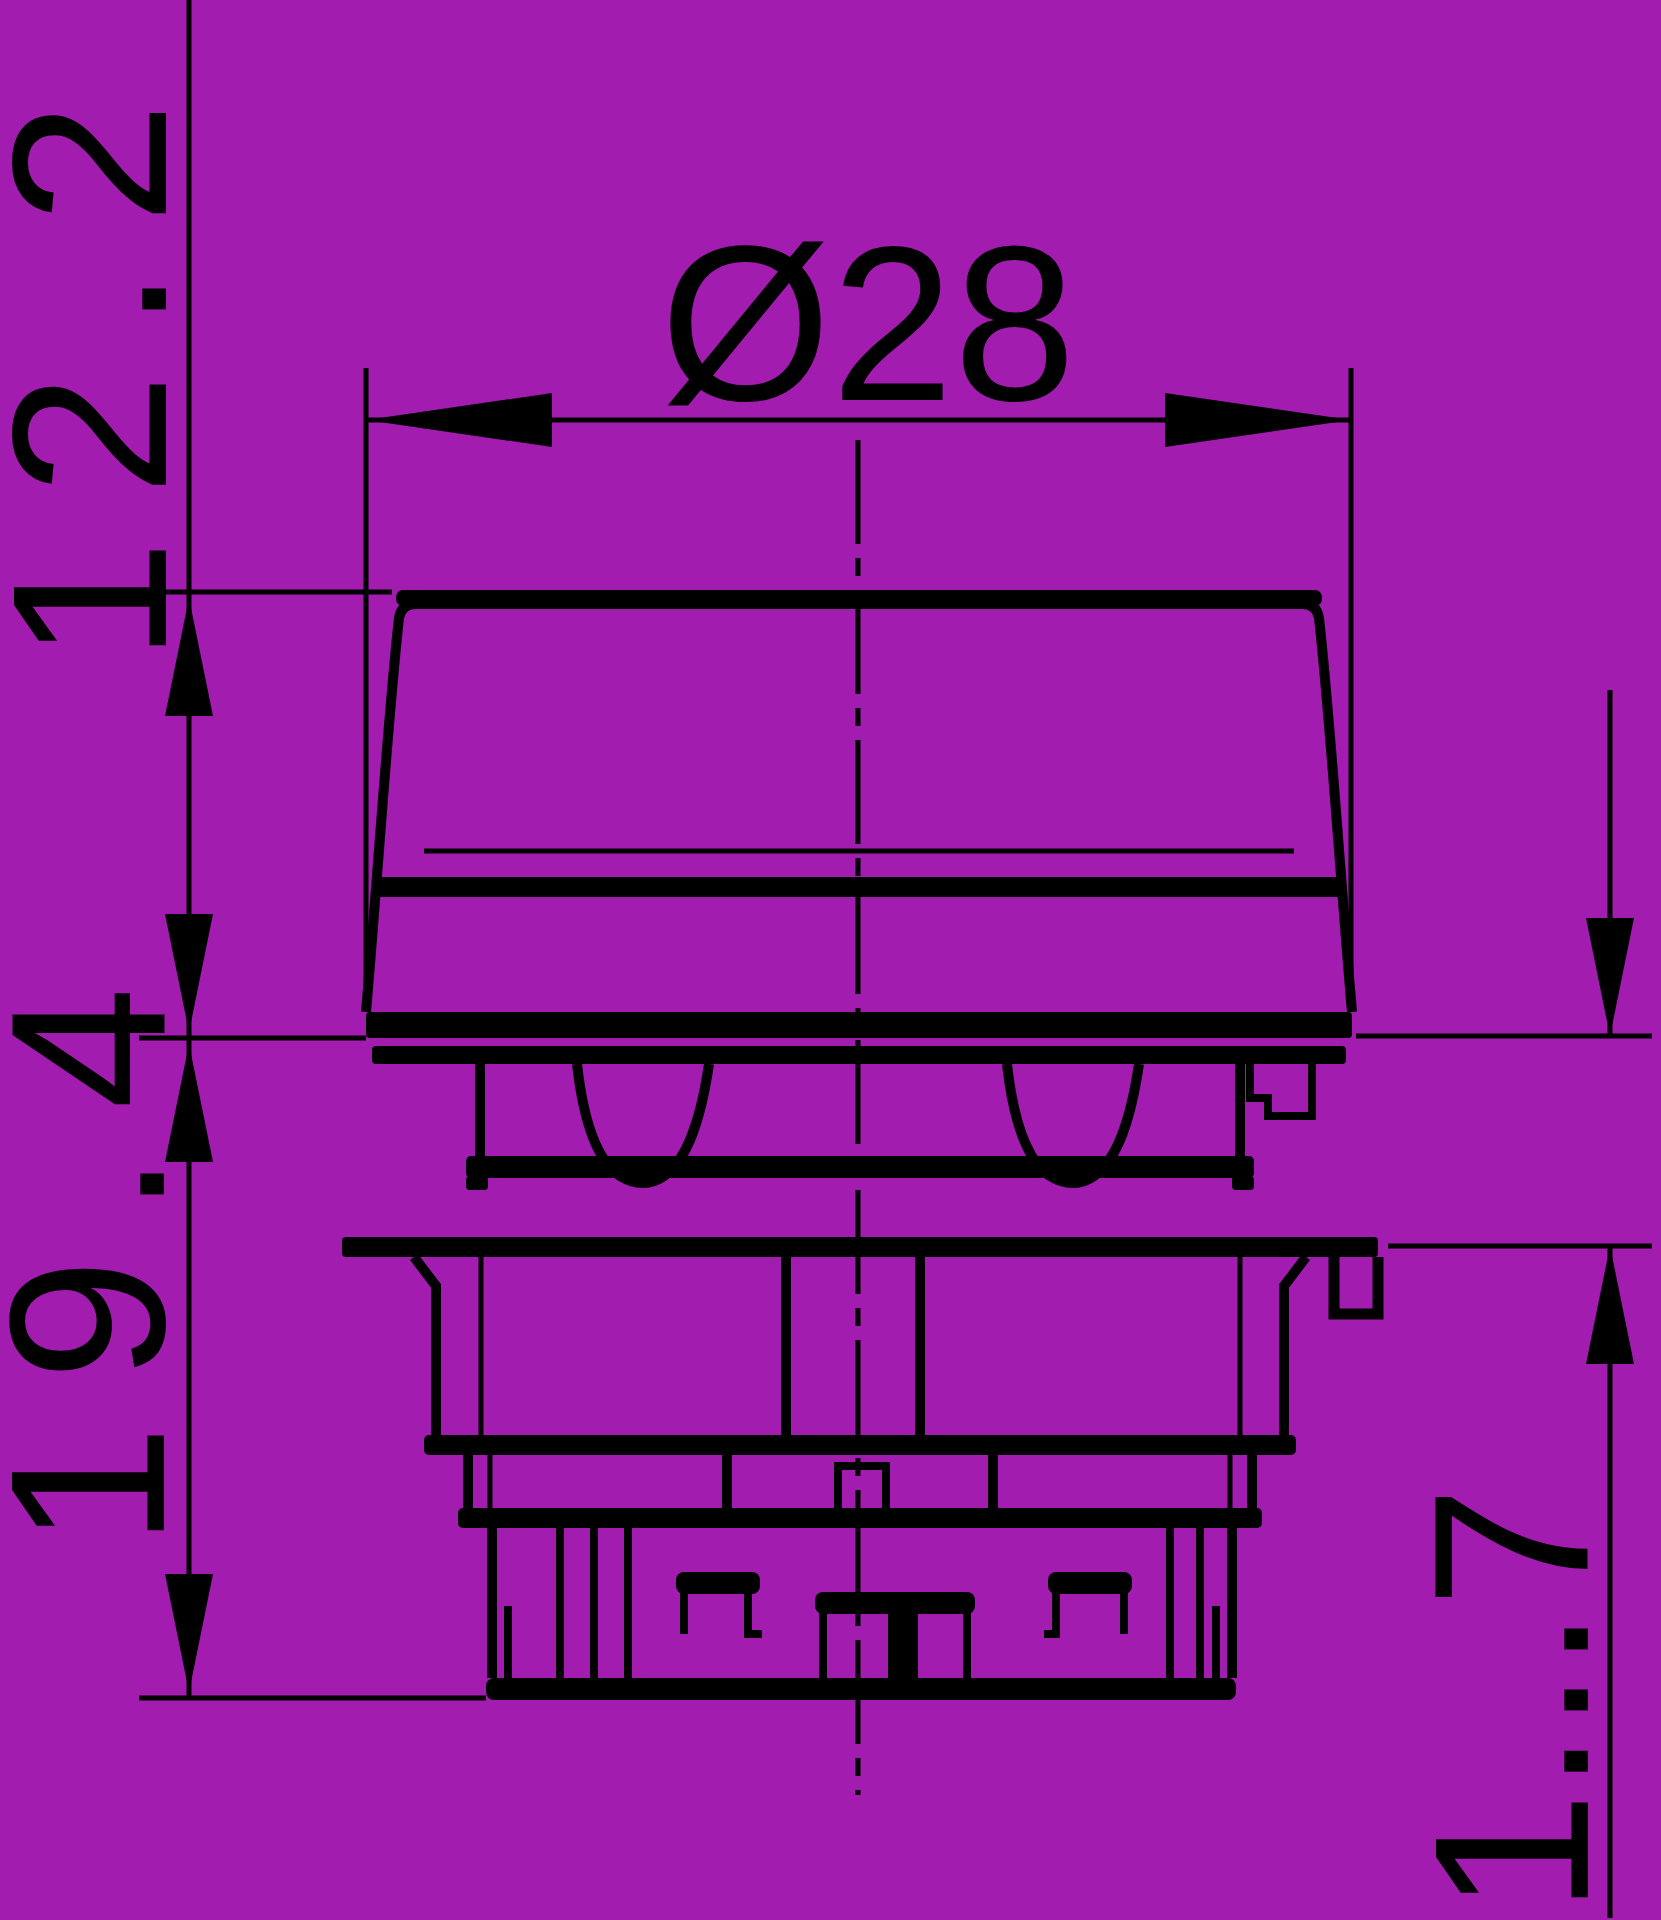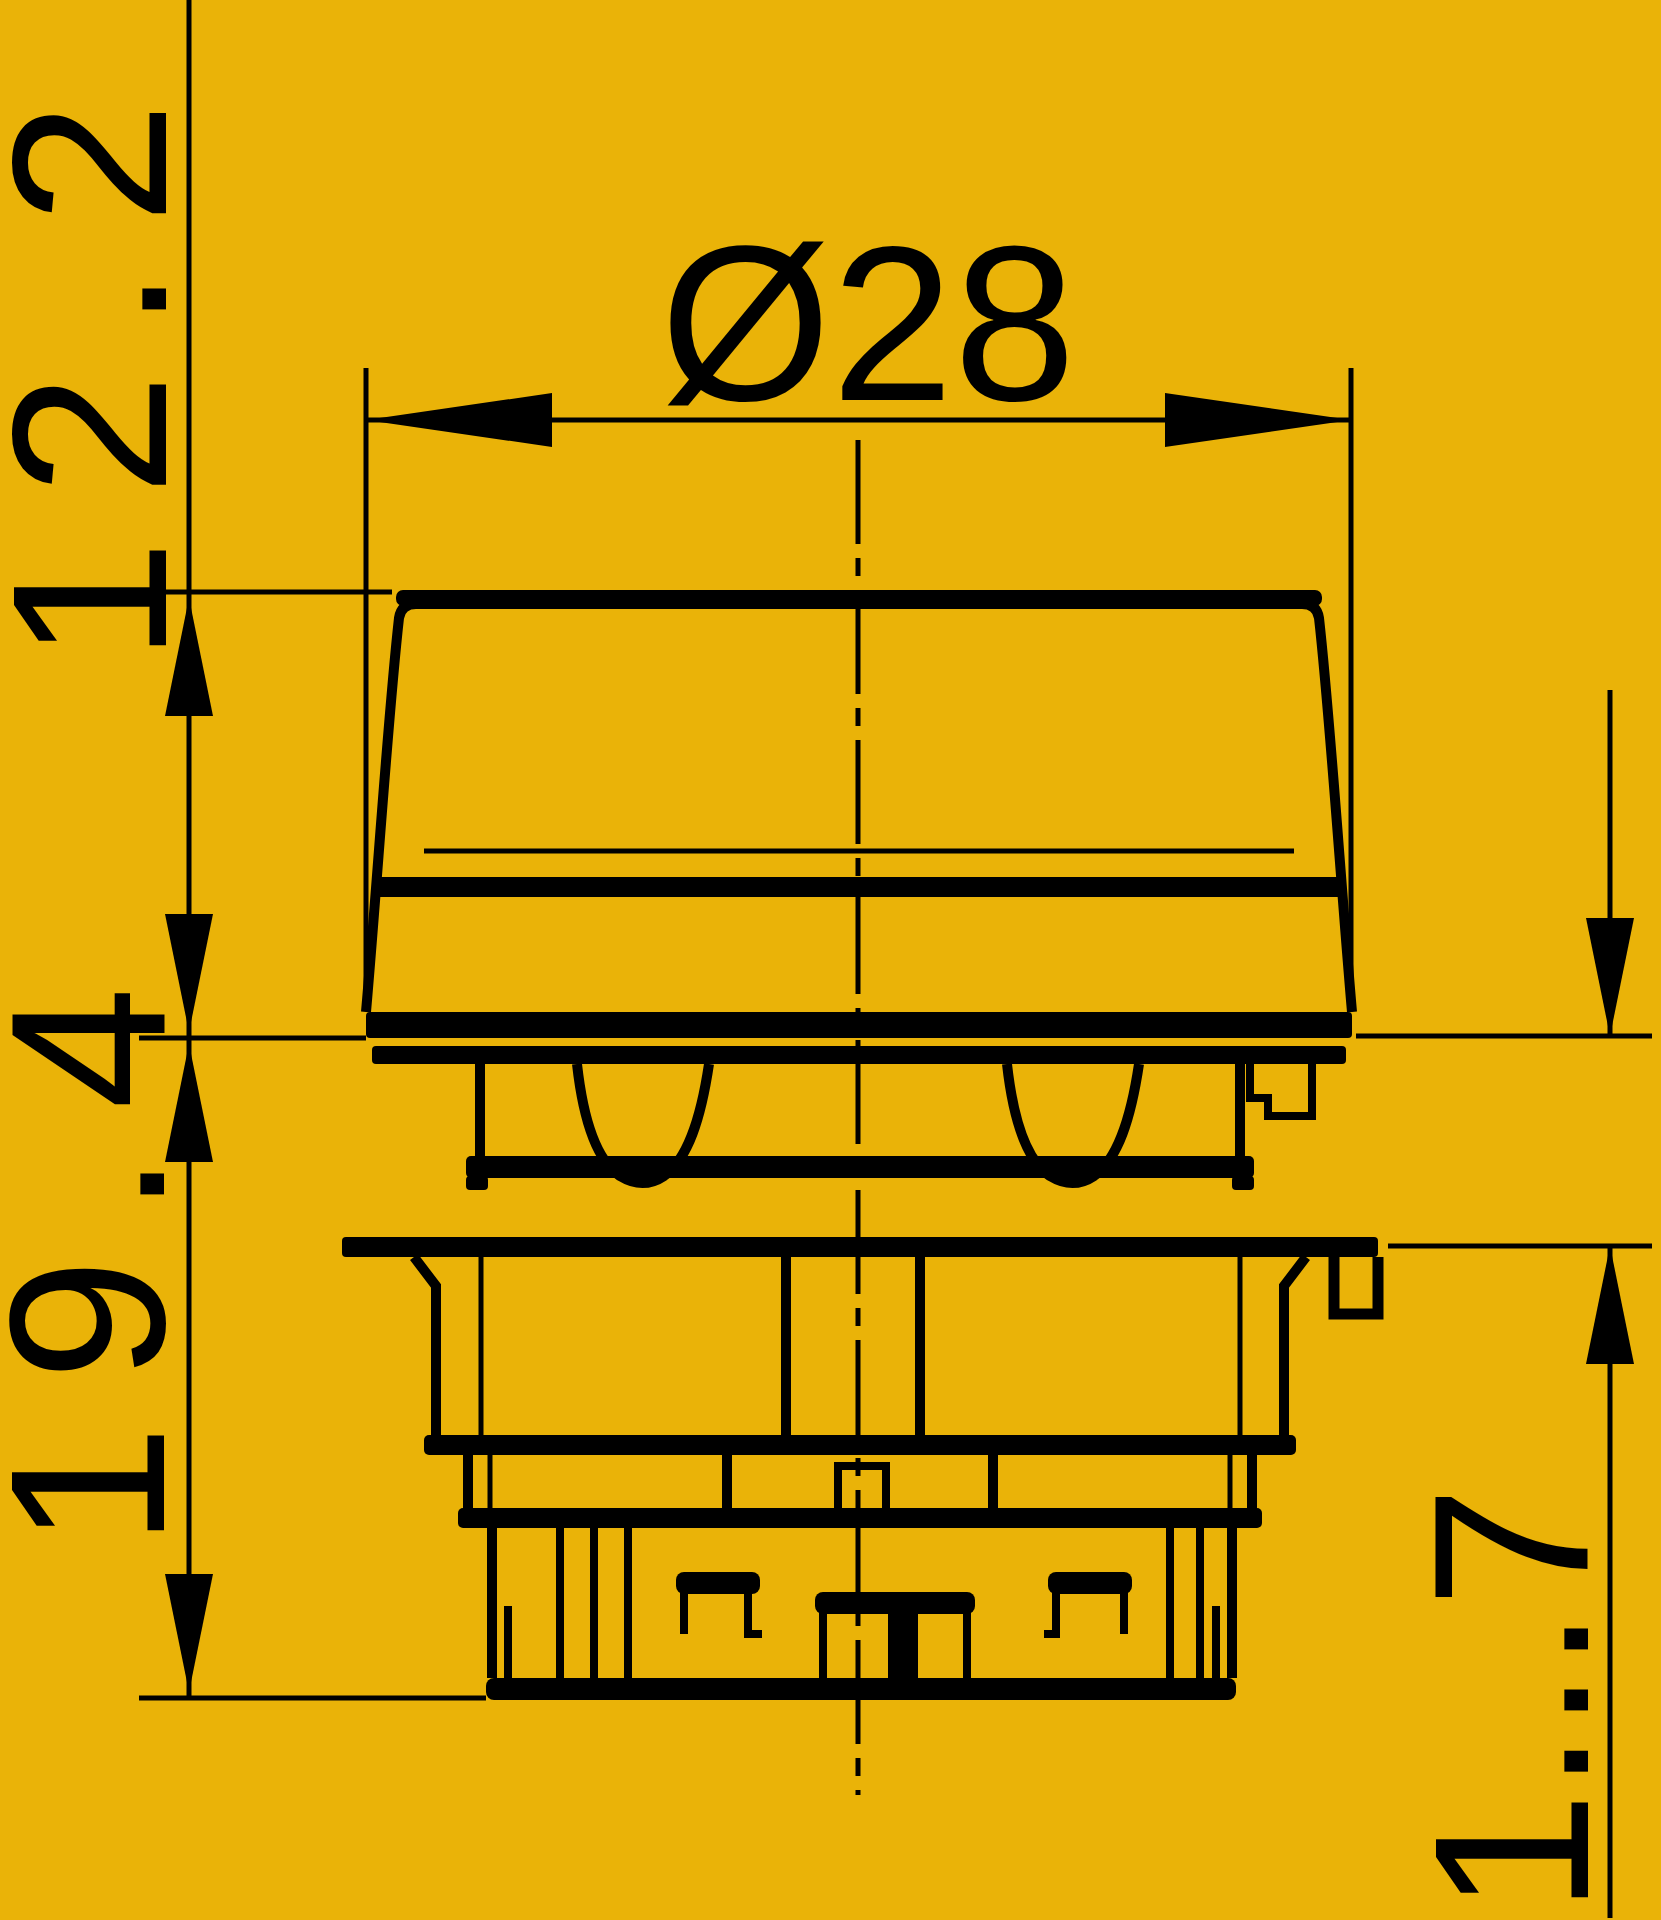--- a/index.html
+++ b/index.html
@@ -8,21 +8,21 @@
     background: #ffffff;
     width: 1661px;
     height: 1920px;
     overflow: hidden;
     font-family: "Liberation Sans", sans-serif;
   }
   .drawing-wrap {
     position: relative;
     width: 1661px;
     height: 1920px;
-    background: #eab308;
+    background: #a21caf;
   }
   svg { display: block; }
   .outline     { fill: none; stroke: #000; stroke-width: 10; }
   .outline-thin{ fill: none; stroke: #000; stroke-width: 5;  }
   .outline-mid { fill: none; stroke: #000; stroke-width: 8;  }
   .bar         { fill: #000; stroke: none; }
   .dim         { fill: none; stroke: #000; stroke-width: 5;  }
   .arrow       { fill: #000; stroke: none; }
   .dim-text {
     fill: #000;

